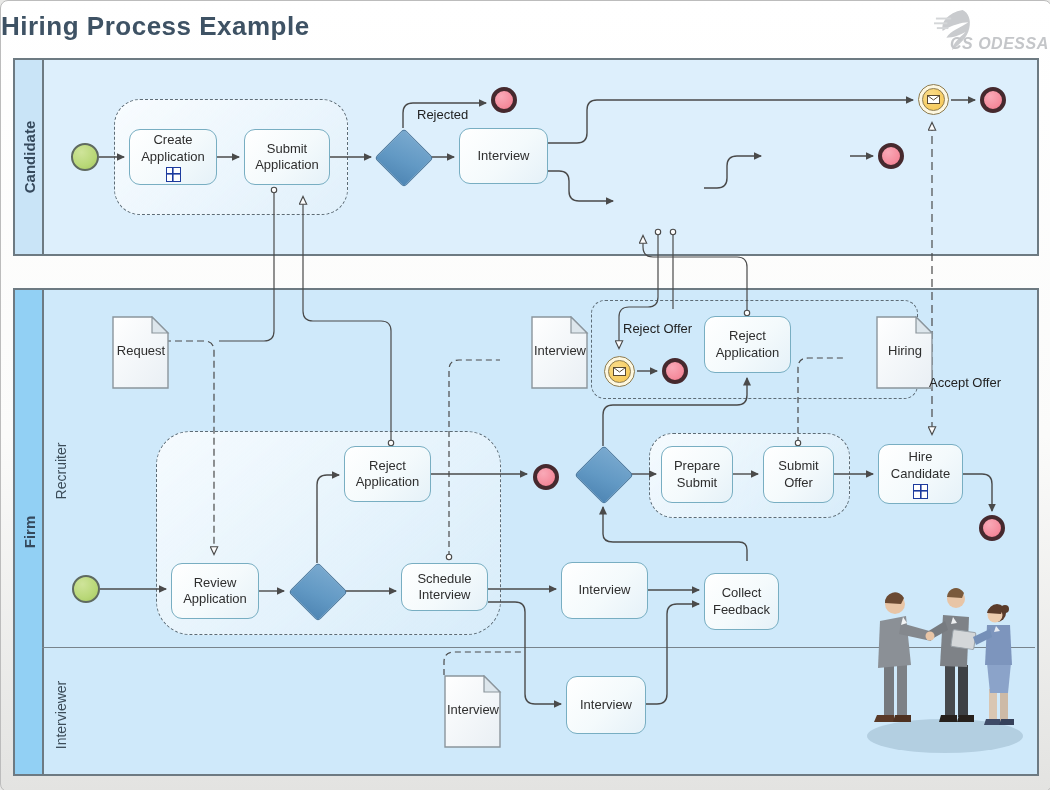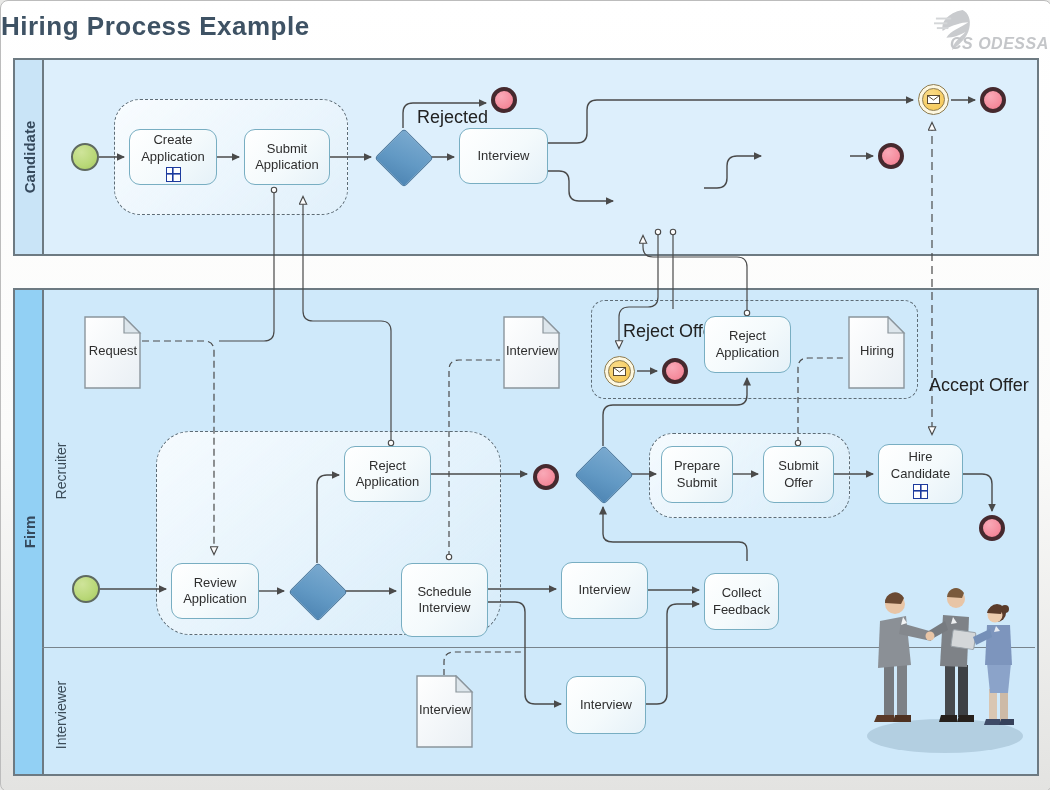--- a/index.html
+++ b/index.html
@@ -41,24 +41,24 @@
     background:linear-gradient(#1d3b9e,#1d3b9e) center/100% 1.6px no-repeat,
                linear-gradient(#1d3b9e,#1d3b9e) center/1.6px 100% no-repeat,#fff;}
   
   .ev-start{width:24px;height:24px;border-radius:50%;background:radial-gradient(circle at 35% 30%,#cfe49a,#b9d878 60%,#a4c75e);border:2px solid #5f6a60;}
   .ev-end{width:18px;height:18px;border-radius:50%;background:radial-gradient(circle at 35% 30%,#f9a9b7,#f58b9c 65%,#ef7286);border:4px solid #46292e;}
   .ev-msg{width:29px;height:29px;border-radius:50%;background:#fdf7e0;border:1.5px solid #8c7b50;}
   .ev-msg .inner{position:absolute;left:3px;top:3px;width:21px;height:21px;border-radius:50%;background:radial-gradient(circle at 35% 30%,#fadc8a,#f5c44c);border:1px solid #8c7b50;display:flex;align-items:center;justify-content:center;}
   
   .gateway{width:40px;height:40px;background:linear-gradient(160deg,#79a9cf,#6299c4 55%,#4f86b4);border:1.6px solid #48769c;border-radius:4px;transform:rotate(45deg);}
   
-  .doc{width:58px;height:73px;}
+  .doc{width:58px;height:73px;margin-left:28px;}
   .doc .doc-label{position:absolute;left:50%;top:34px;transform:translate(-50%,-50%);font-size:13px;color:#2e2e2e;white-space:nowrap;}
   
-  .flow-label{font-size:18px;color:#222;white-space:nowrap;}
+  .flow-label{font-size:13px;color:#222;white-space:nowrap;}
   #connectors{left:0;top:0;pointer-events:none;}
 </style>
 </head>
 <body>
 
 <div id="canvas">
 
   <div id="title" class="abs">Hiring Process Example</div>
   <div id="logo" class="abs">
     <svg class="abs" style="left:10px;top:2px" width="42" height="46" viewBox="0 0 44 46">
@@ -215,21 +215,21 @@
 
   <div class="abs ev-start" style="left:71px;top:574px"></div>
   <div class="abs task" style="left:170px;top:562px;width:88px;height:56px">
     <span>Review Application</span>
   </div>
   <div class="abs gateway" style="left:296px;top:570px"></div>
   <div class="abs task" style="left:343px;top:445px;width:87px;height:56px">
     <span>Reject Application</span>
   </div>
   <div class="abs ev-end" style="left:532px;top:463px"></div>
-  <div class="abs task" style="left:400px;top:562px;width:87px;height:74px">
+  <div class="abs task" style="left:400px;top:562px;width:87px;height:48px">
     <span>Schedule Interview</span>
   </div>
   <div class="abs gateway" style="left:582px;top:453px"></div>
   <div class="abs task" style="left:660px;top:445px;width:72px;height:57px">
     <span>Prepare Submit</span>
   </div>
   <div class="abs task" style="left:762px;top:445px;width:71px;height:57px">
     <span>Submit Offer</span>
   </div>
   <div class="abs task" style="left:877px;top:443px;width:85px;height:60px">

